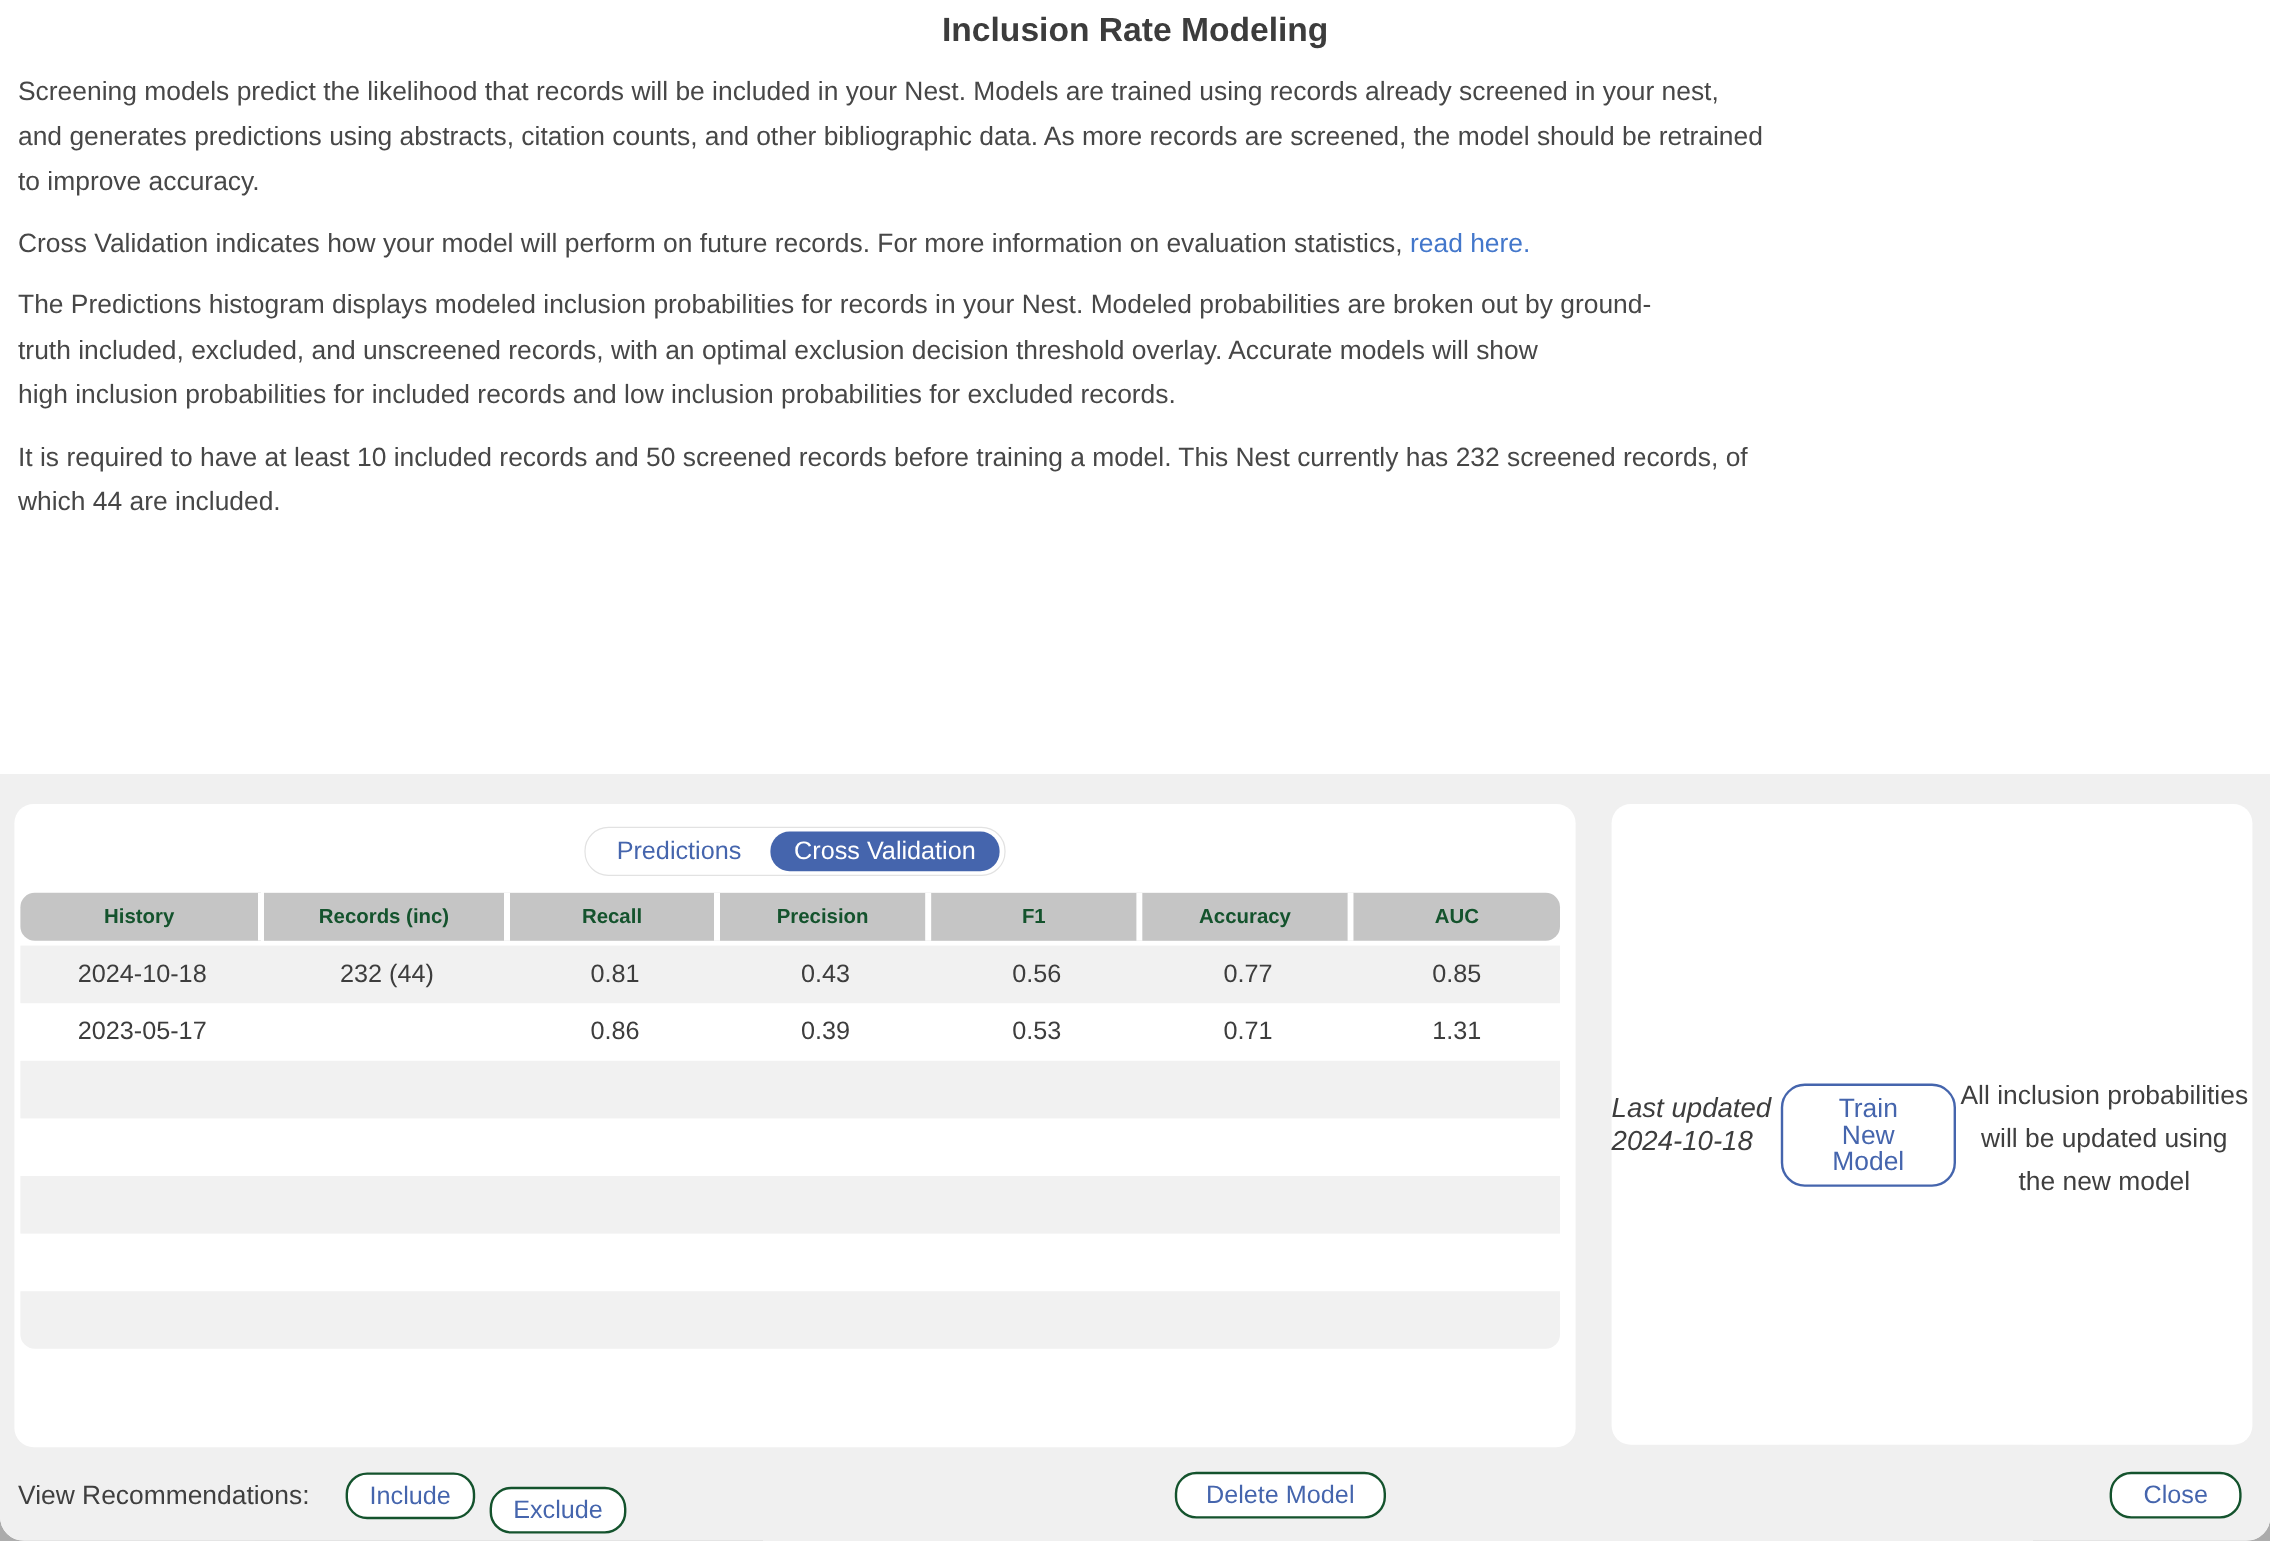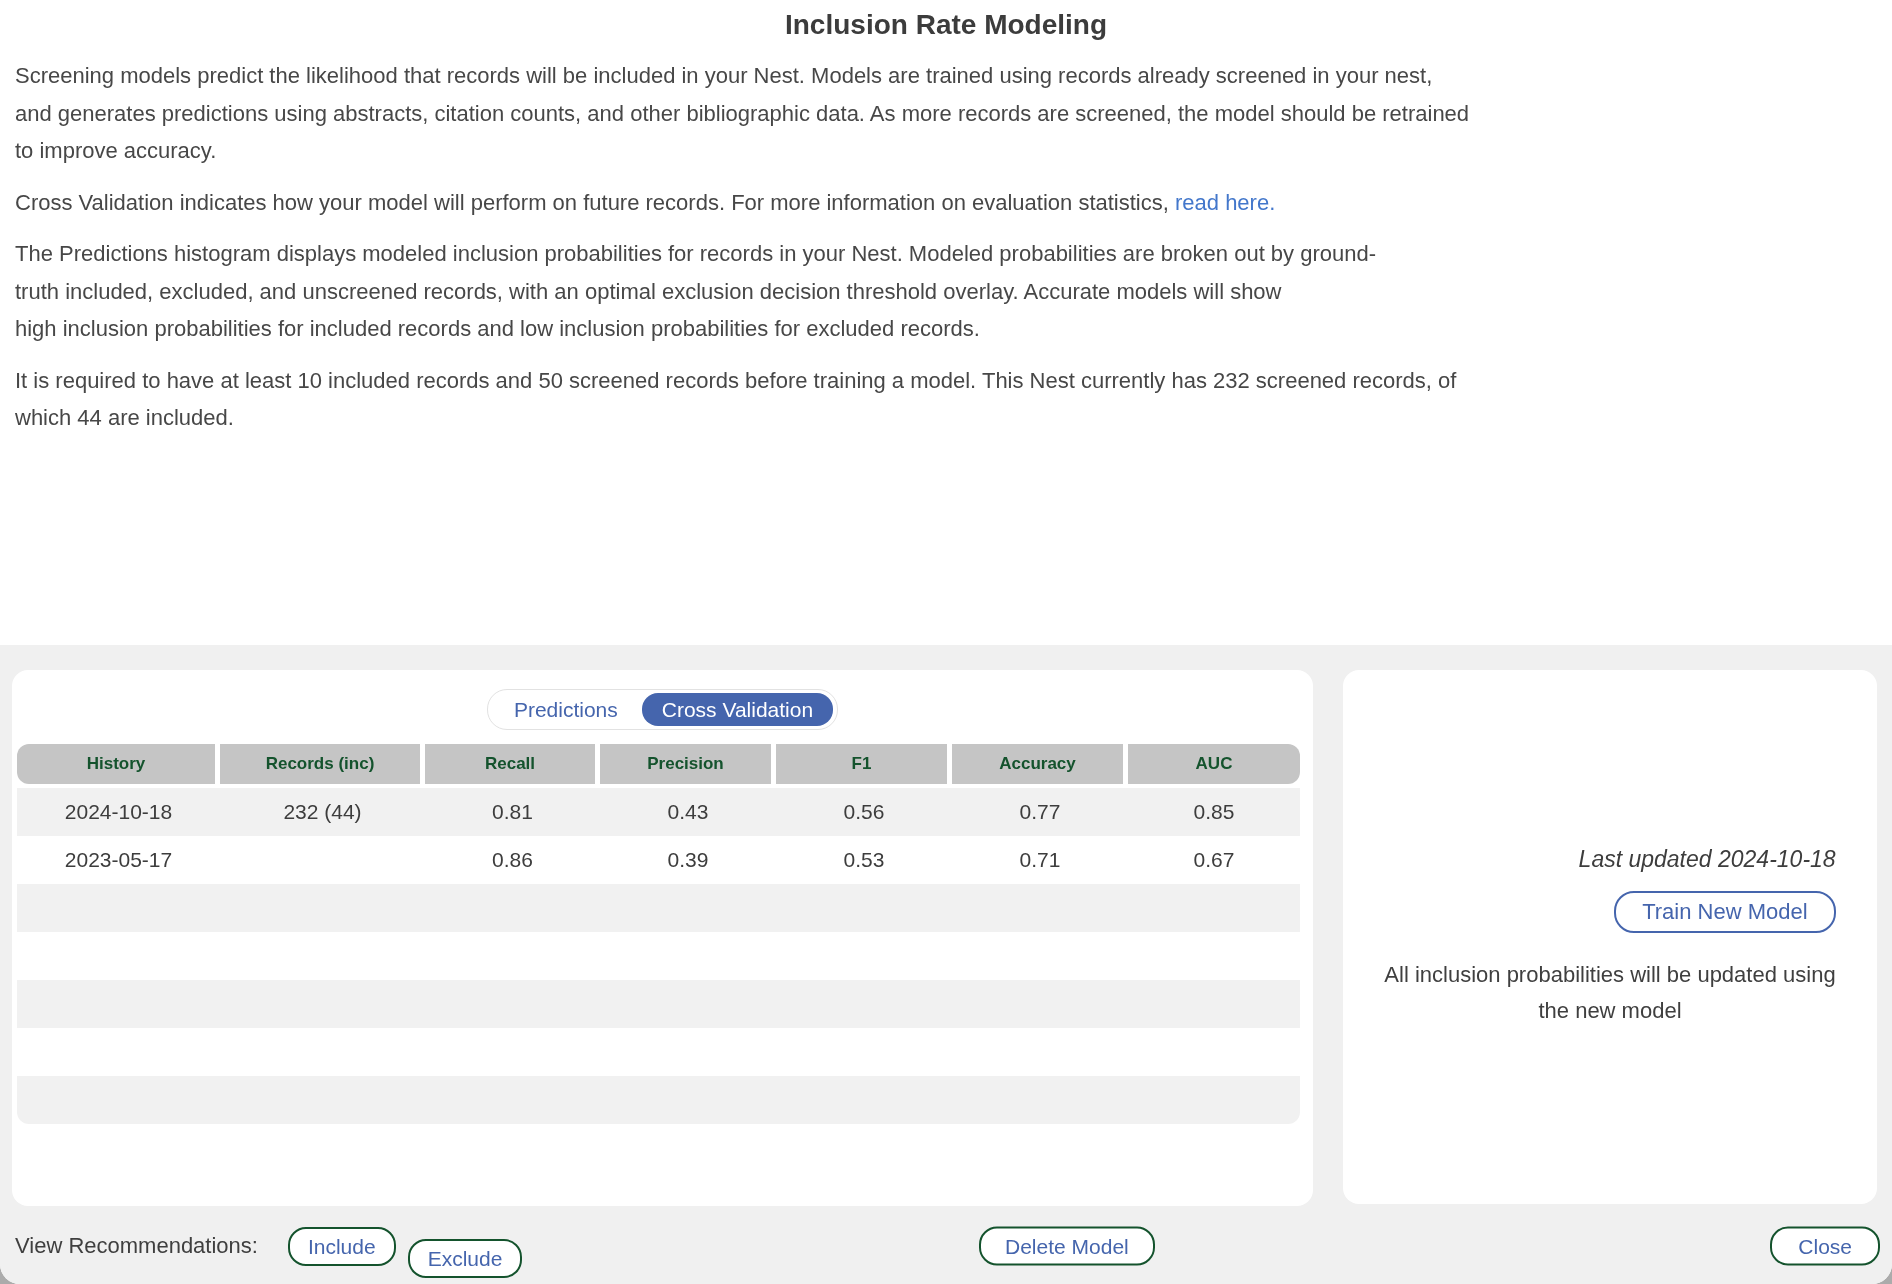--- a/index.html
+++ b/index.html
@@ -29,33 +29,33 @@
   .hc{box-sizing:border-box;background:#c5c5c5;border-right:5px solid #ffffff;display:flex;align-items:center;justify-content:center;font-size:17px;font-weight:bold;color:#14532d;}
   .hc:first-child{border-radius:12px 0 0 12px;}
   .hc:last-child{border-right:none;border-radius:0 12px 12px 0;}
   .tr{display:flex;height:48px;align-items:center;}
   .tr.stripe{background:#f1f1f1;}
   .tr.last{border-radius:0 0 12px 12px;}
   .td{box-sizing:border-box;font-size:21px;color:#3d3d3d;text-align:center;}
   .c0{width:203px;}.c1{width:205px;}.c2{width:175px;}.c3{width:176px;}.c4{width:176px;}.c5{width:176px;}.c6{width:172px;}
 
   
-  .side-inner{display:flex;flex-direction:column;align-items:flex-end;}
+  .side-inner{display:flex;flex-direction:row;align-items:center;}
   .last-updated{font-style:italic;font-size:23px;color:#3d3d3d;}
   .train-btn{margin-top:18px;background:#ffffff;border:2px solid #4565ad;border-radius:20px;color:#4565ad;font-size:22px;line-height:22px;padding:8px 26px;cursor:pointer;font-family:"Liberation Sans",sans-serif;}
   .side-note{margin-top:24px;font-size:22px;line-height:36px;color:#3f3f3f;text-align:center;white-space:pre-line;}
 
   
   .footer{position:absolute;bottom:0;left:0;right:0;height:76px;display:flex;align-items:center;padding:0 12px 0 15px;}
   .footer-label{font-size:22px;color:#3f3f3f;text-align:center;}
   .pill-btn{background:#ffffff;border:2px solid #14532d;border-radius:18px;color:#4565ad;font-size:21px;line-height:21px;padding:7px 18px;cursor:pointer;font-family:"Liberation Sans",sans-serif;white-space:nowrap;}
   .include-btn{margin-left:30px;}
   .exclude-btn{margin-left:12px;margin-top:24px;}
   .delete-btn{position:absolute;left:979px;top:50%;transform:translateY(-50%);padding:7px 24px;}
-  .close-btn{position:absolute;right:12px;top:50%;transform:translateY(-50%);padding:7px 26px;}
+  .close-btn{position:absolute;right:24px;top:50%;transform:translateY(-50%);padding:7px 26px;}
 </style>
 </head>
 <body>
 
 <div class="modal">
 
   <div class="top-section">
     <h1 class="page-title">Inclusion Rate Modeling</h1>
     <p class="para">Screening models predict the likelihood that records will be included in your Nest. Models are trained using records already screened in your nest,
 and generates predictions using abstracts, citation counts, and other bibliographic data. As more records are screened, the model should be retrained
@@ -98,21 +98,21 @@
             <div class="td c6">0.85</div>
           </div>
 
           <div class="tr">
             <div class="td c0">2023-05-17</div>
             <div class="td c1"></div>
             <div class="td c2">0.86</div>
             <div class="td c3">0.39</div>
             <div class="td c4">0.53</div>
             <div class="td c5">0.71</div>
-            <div class="td c6">0.67</div>
+            <div class="td c6">1.31</div>
           </div>
 
           <div class="tr stripe"></div>
           <div class="tr"></div>
           <div class="tr stripe"></div>
           <div class="tr"></div>
           <div class="tr stripe last"></div>
         </div>
       </div>
 

